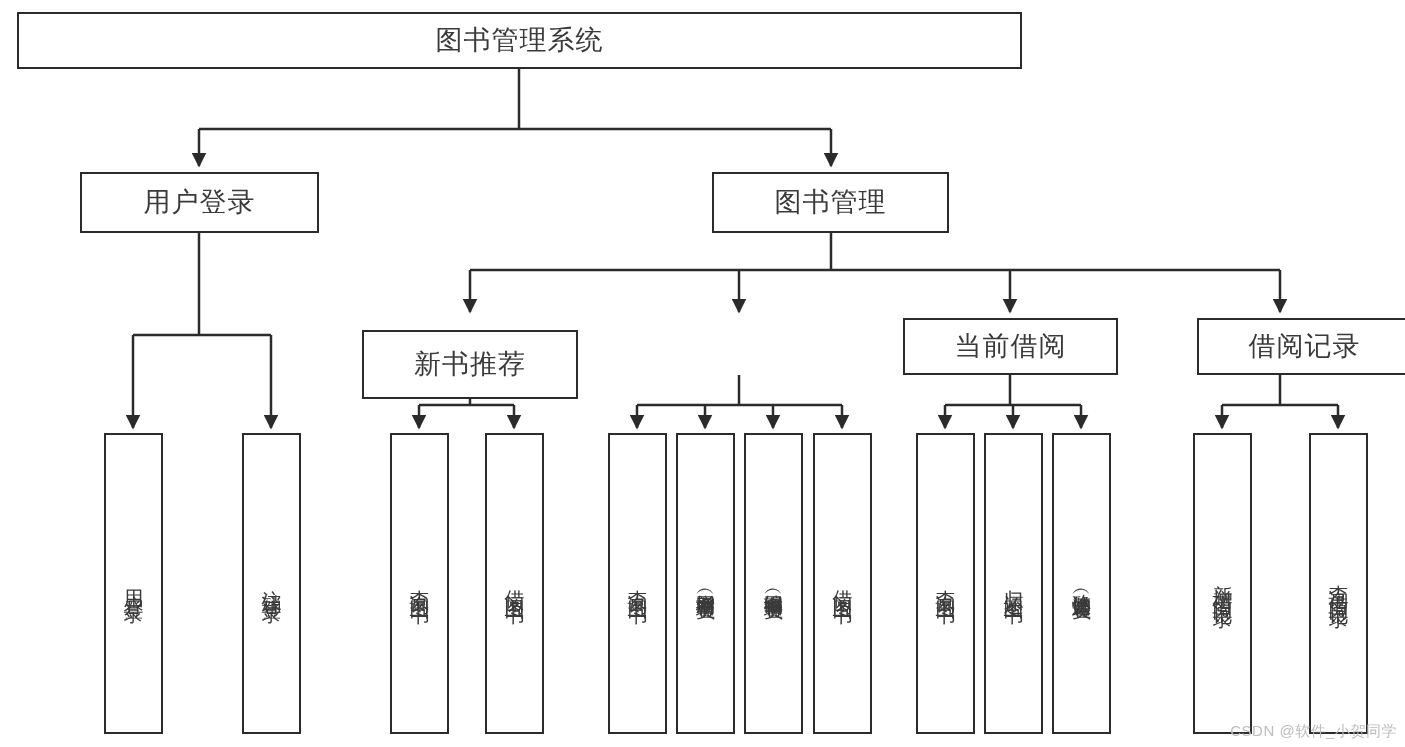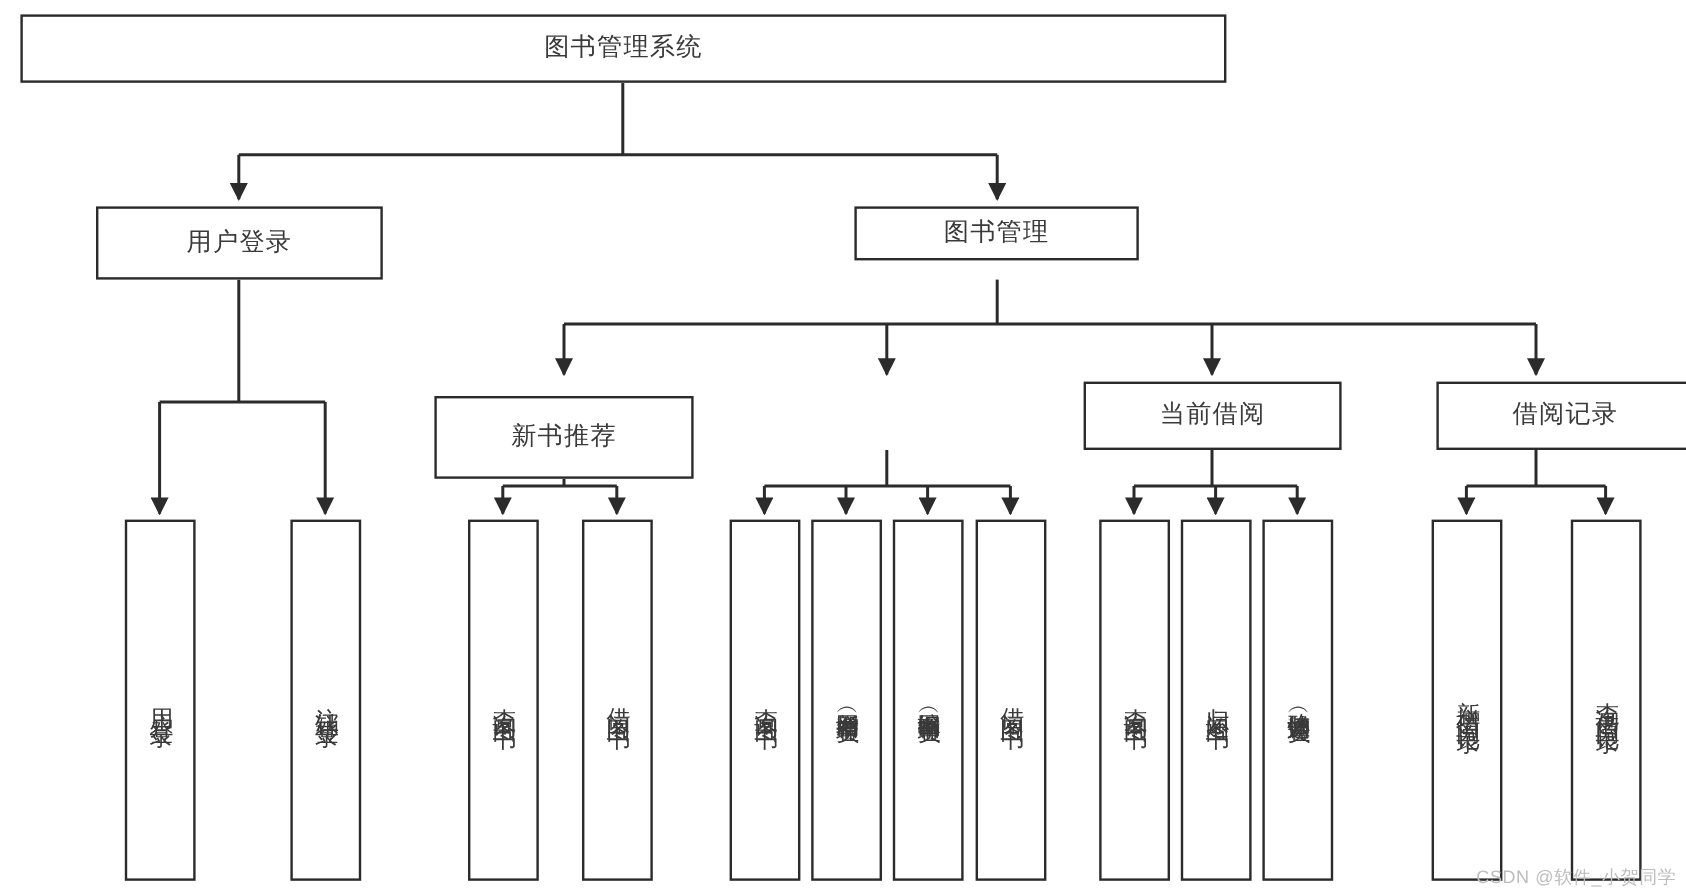--- a/index.html
+++ b/index.html
@@ -30,21 +30,21 @@
     box-sizing: border-box;
     border: 2px solid #2b2b2b;
     background: #ffffff;
     display: flex;
     align-items: center;
     justify-content: center;
     z-index: 2;
   }
   .node-label {
     color: #3a3a3a;
-    font-size: 21px;
+    font-size: 27px;
     line-height: 1.25;
     letter-spacing: 1px;
     white-space: nowrap;
     text-align: center;
   }
   
   .node.vertical .node-label {
     writing-mode: vertical-rl;
     text-orientation: upright;
     white-space: nowrap;
@@ -121,21 +121,21 @@
     </g>
   </svg>
 
   <div class="node" style="left:17px; top:12px; width:1005px; height:57px;">
     <span class="node-label">图书管理系统</span>
   </div>
 
   <div class="node" style="left:80px; top:172px; width:239px; height:61px;">
     <span class="node-label">用户登录</span>
   </div>
-  <div class="node" style="left:712px; top:172px; width:237px; height:45px;">
+  <div class="node" style="left:712px; top:172px; width:237px; height:61px;">
     <span class="node-label">图书管理</span>
   </div>
 
   <div class="node" style="left:362px; top:330px; width:216px; height:69px;">
     <span class="node-label">新书推荐</span>
   </div>
   <div class="node" style="left:903px; top:318px; width:215px; height:57px;justify-content:center;">
     <span class="node-label">当前借阅</span>
   </div>
   <div class="node" style="left:1173px; top:318px; width:215px; height:57px;margin-left:24px;">

